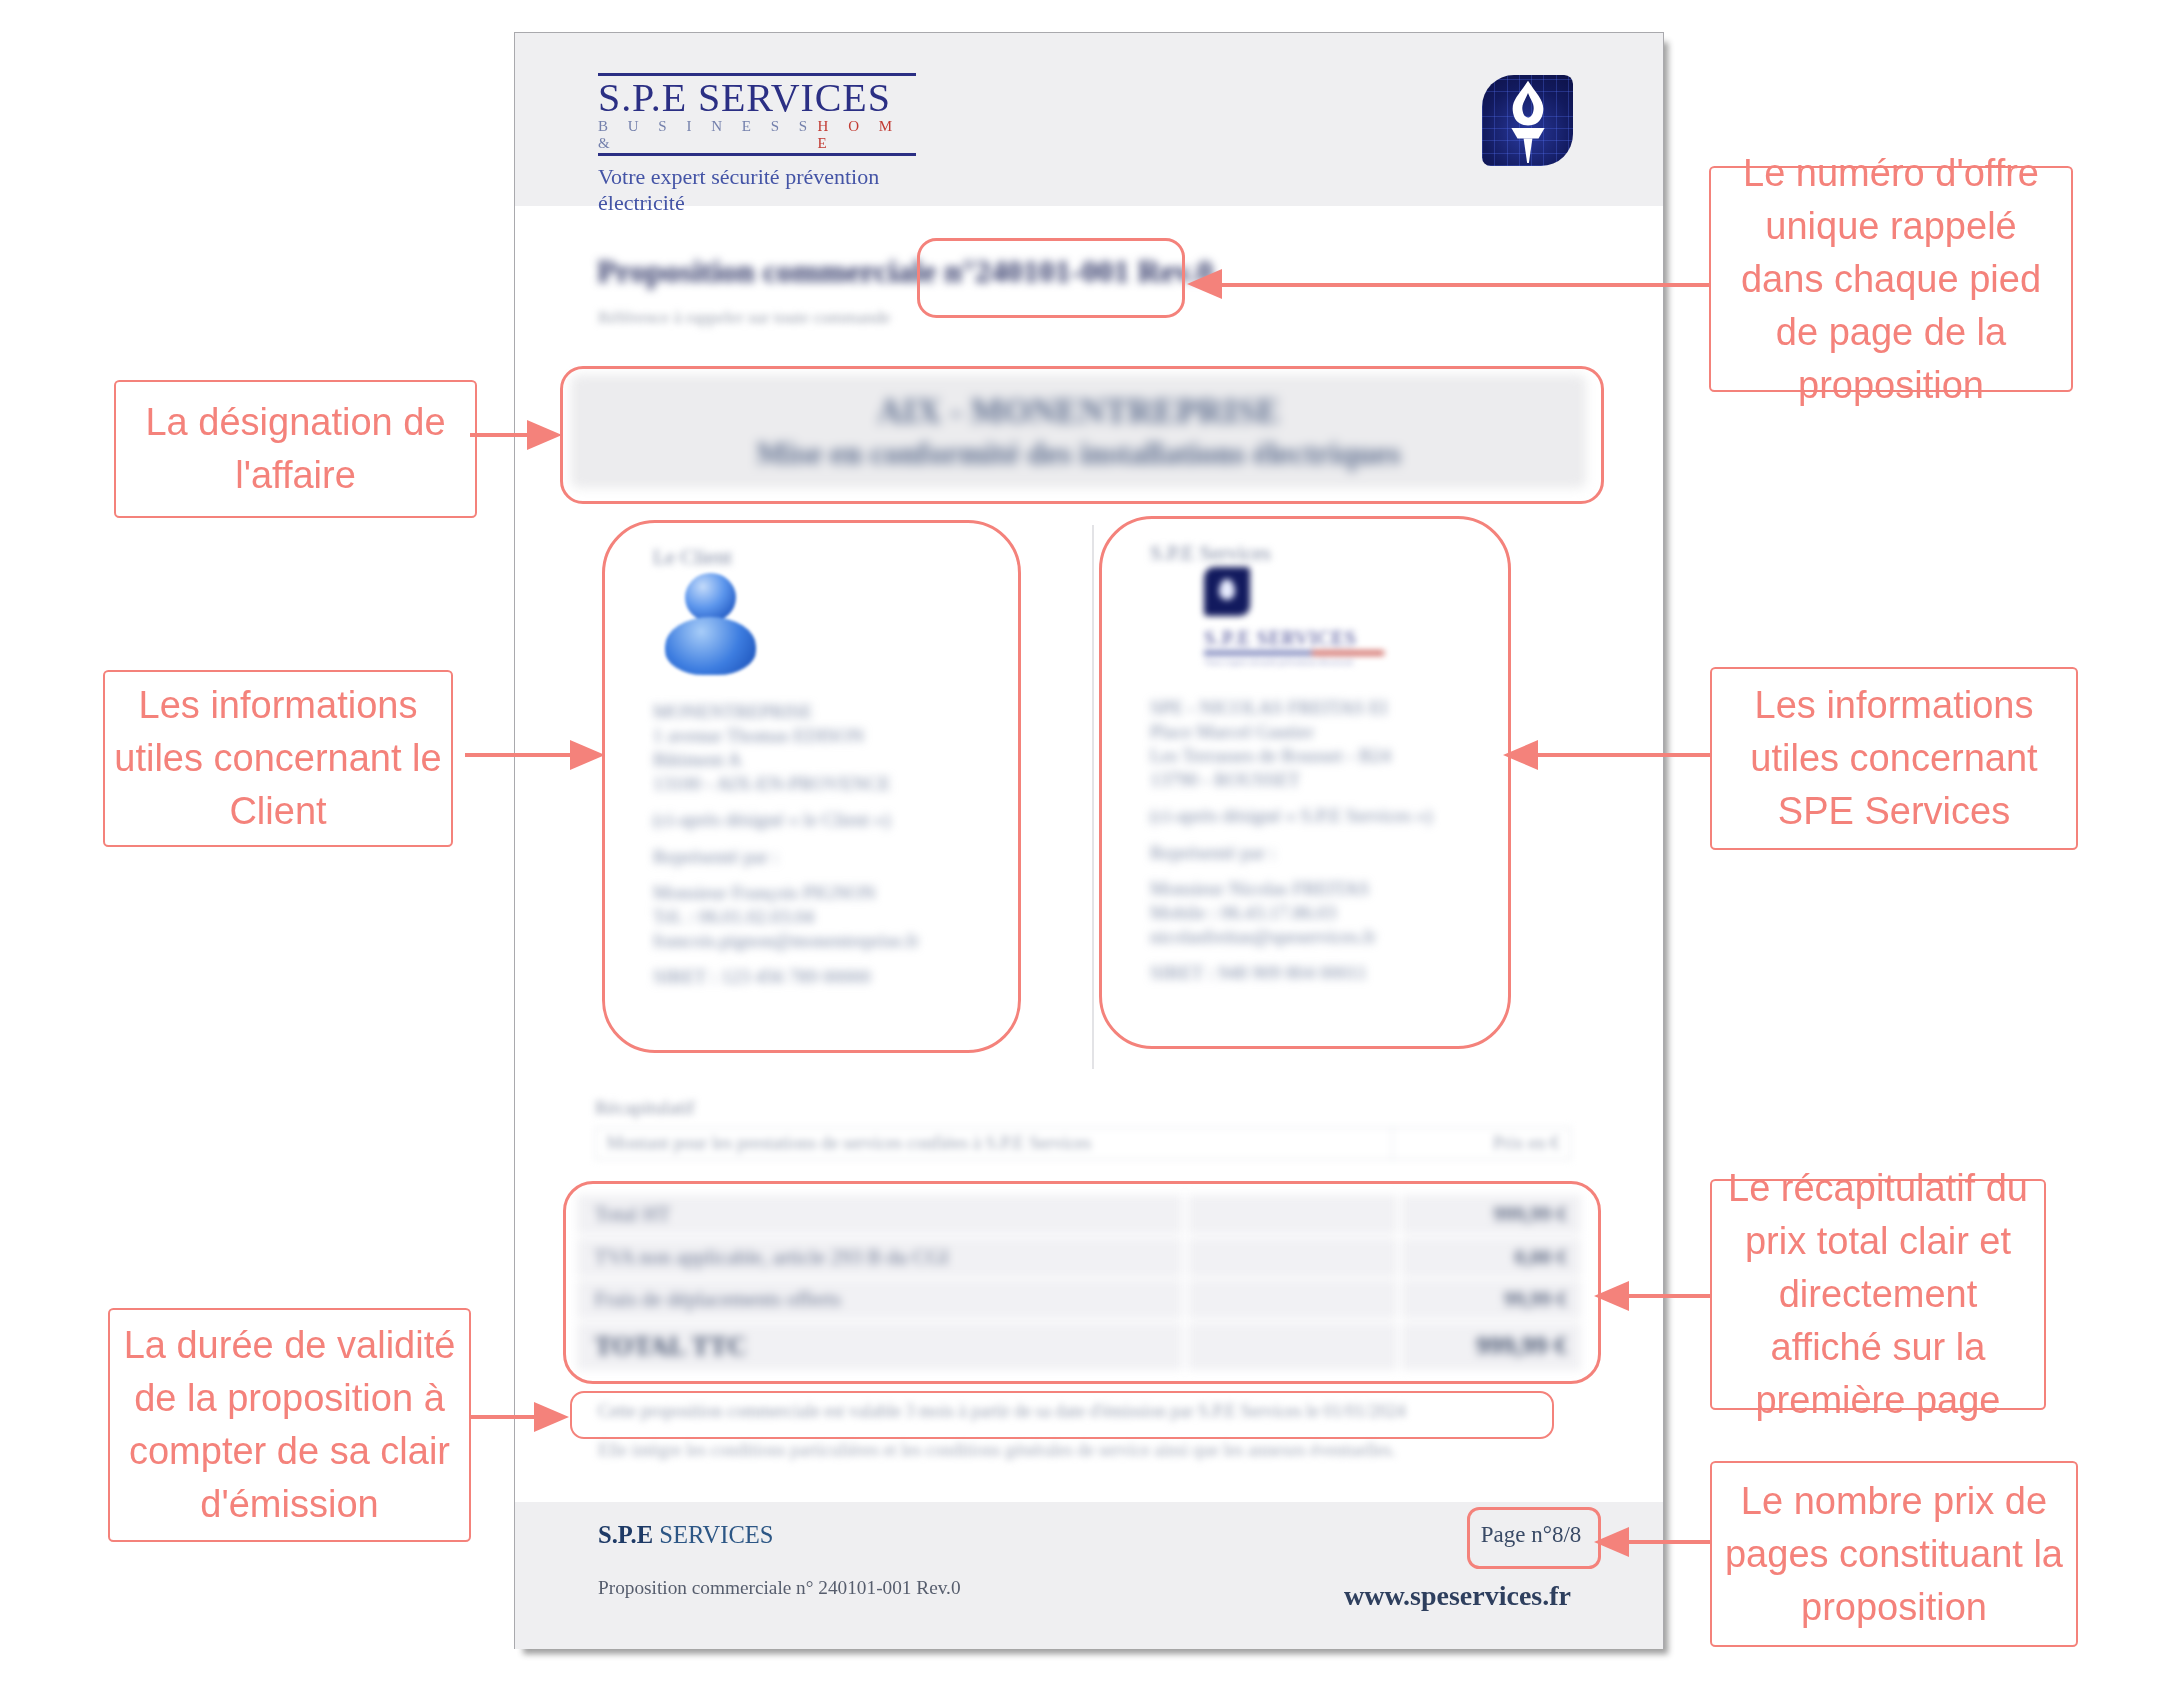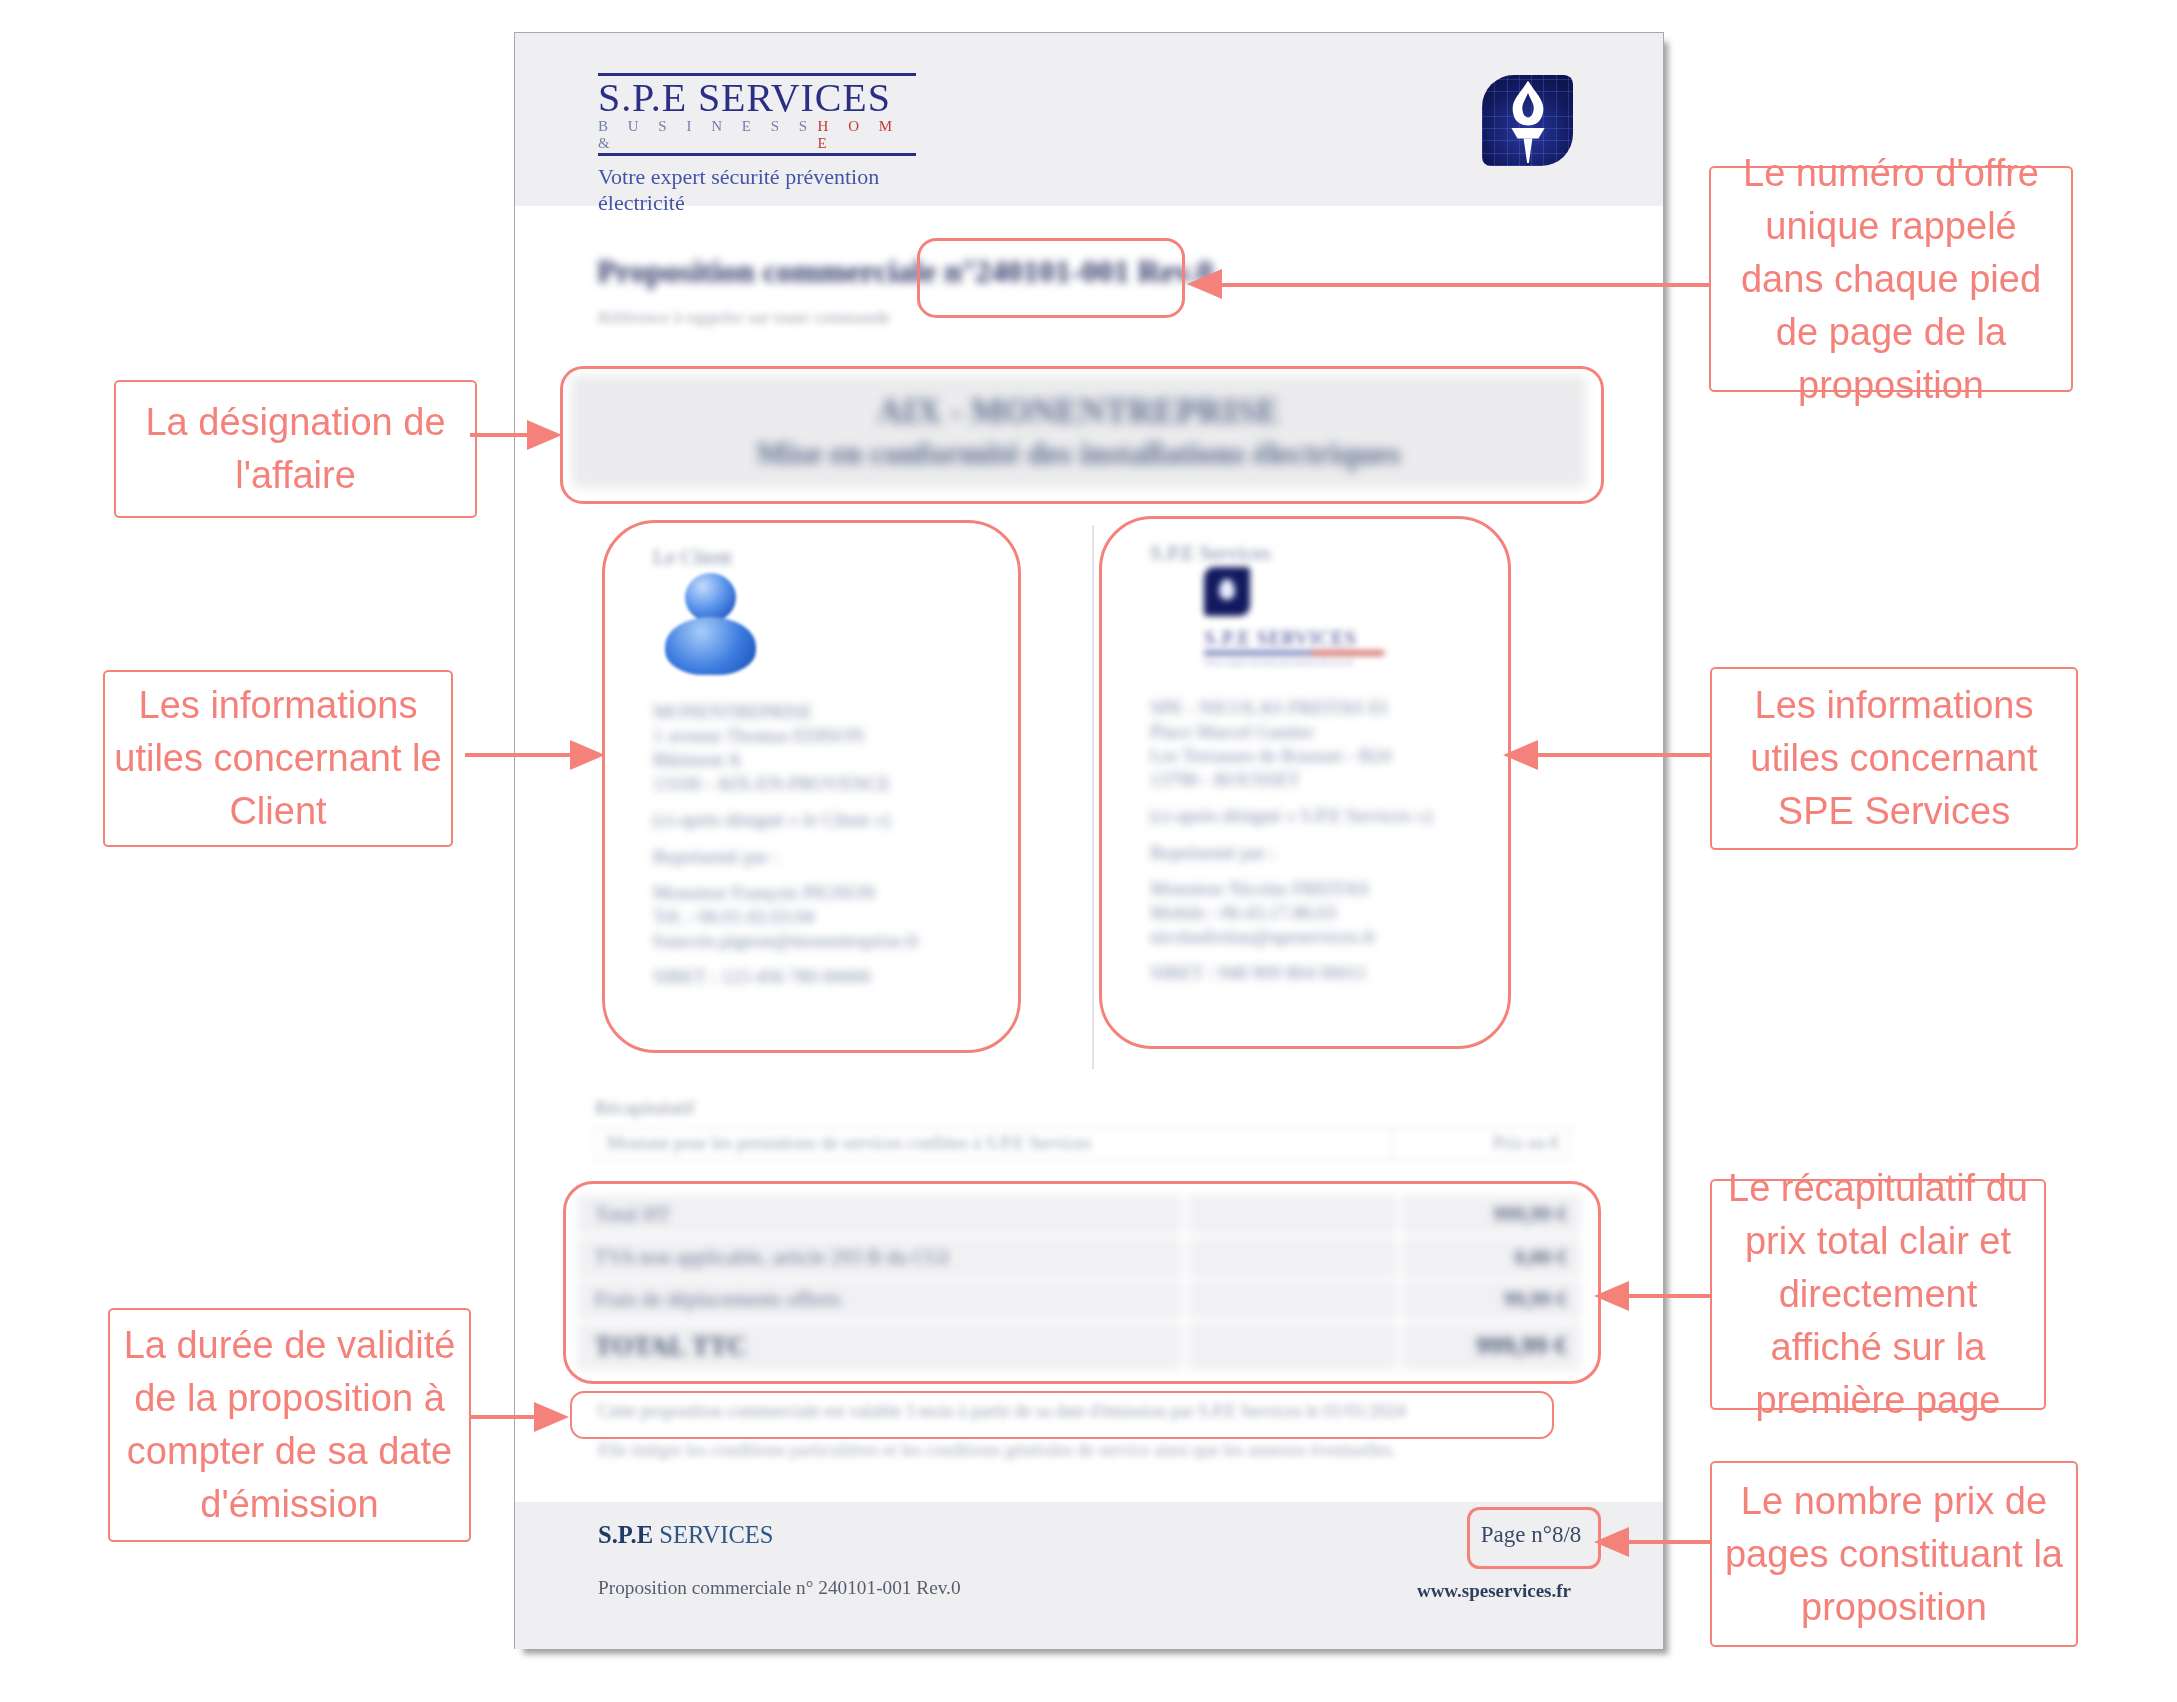--- a/index.html
+++ b/index.html
@@ -87,21 +87,21 @@
   .validity-2{position:absolute;left:83px;top:1407px;width:930px;font-size:18px;color:#a3aaba;
               filter:blur(3.5px);white-space:nowrap;}
   
   .f-company{position:absolute;left:83px;top:1488px;font-size:24.6px;color:#1e3a66;}
   .f-company .bold{font-weight:bold;color:#1e3a66;}
   .f-company .rest{font-weight:400;color:#2c5685;}
   .f-address{position:absolute;left:83px;top:1518px;font-size:19.3px;color:#565d6d;}
   .f-ref{position:absolute;left:83px;top:1544px;font-size:19.3px;color:#565d6d;}
   .f-page{position:absolute;left:952px;top:1474px;width:128px;height:56px;display:flex;align-items:center;
           justify-content:center;font-size:23px;color:#394a66;}
-  .f-web{position:absolute;right:92px;top:1547px;font-size:19px;font-weight:bold;color:#2e3f5e;}
+  .f-web{position:absolute;right:92px;top:1547px;font-size:28px;font-weight:bold;color:#2e3f5e;}
   
   .callout{position:absolute;border:2.6px solid #F4827B;border-radius:5.3px;background:#ffffff;
            color:#F4827B;font-size:38px;line-height:53px;display:flex;align-items:center;
            justify-content:center;text-align:center;padding:0 8.8px;box-sizing:border-box;}
   #co-offer{left:1709px;top:166px;width:364px;height:226px;}
   #co-designation{left:106px;top:380px;width:363px;height:138px;margin-left:8px;}
   #co-client{left:103px;top:670px;width:350px;height:177px;}
   #co-provider{left:1710px;top:667px;width:368px;height:183px;}
   #co-summary{left:1710px;top:1179px;width:336px;height:231px;}
   #co-validity{left:108px;top:1308px;width:363px;height:234px;}
@@ -246,21 +246,21 @@
     <div class="hl" id="hl-summary"></div>
     <div class="hl" id="hl-validity"></div>
     <div class="hl" id="hl-page"></div>
   </div>
 
   <div class="callout" id="co-offer">Le numéro d'offre unique rappelé dans chaque pied de page de la proposition</div>
   <div class="callout" id="co-designation">La désignation de l'affaire</div>
   <div class="callout" id="co-client">Les informations utiles concernant le Client</div>
   <div class="callout" id="co-provider">Les informations utiles concernant SPE Services</div>
   <div class="callout" id="co-summary">Le récapitulatif du prix total clair et directement affiché sur la première page</div>
-  <div class="callout" id="co-validity">La durée de validité de la proposition à compter de sa date d'émission</div>
+  <div class="callout" id="co-validity">La durée de validité de la proposition à compter de sa clair d'émission</div>
   <div class="callout" id="co-pages">Le nombre prix de pages constituant la proposition</div>
 
   <div class="a-head left" style="left:1187px;top:269px;"></div>
   <div class="a-line" style="left:1220px;top:283px;width:489px;"></div>
 
   <div class="a-line" style="left:470px;top:433px;width:59px;"></div>
   <div class="a-head right" style="left:527px;top:420px;"></div>
 
   <div class="a-line" style="left:465px;top:753px;width:106px;"></div>
   <div class="a-head right" style="left:570px;top:740px;"></div>

